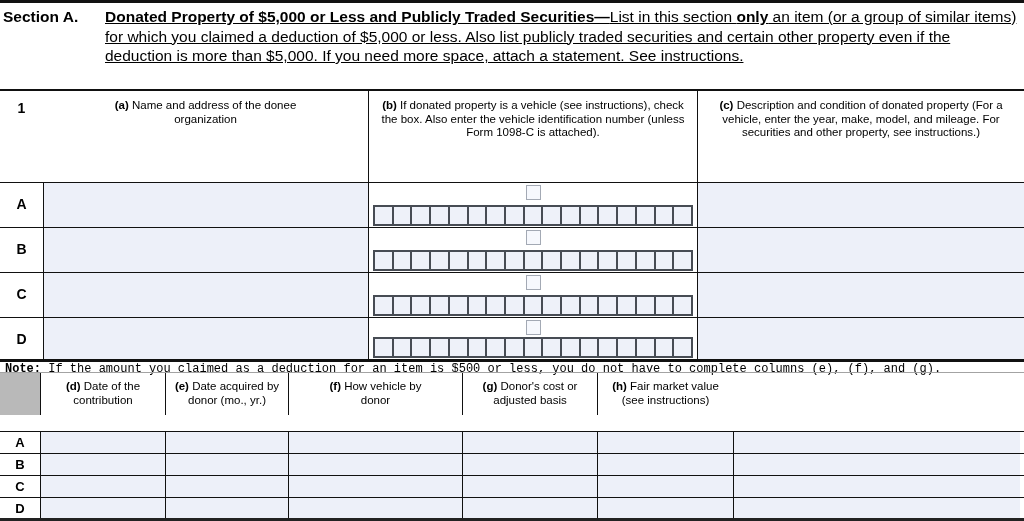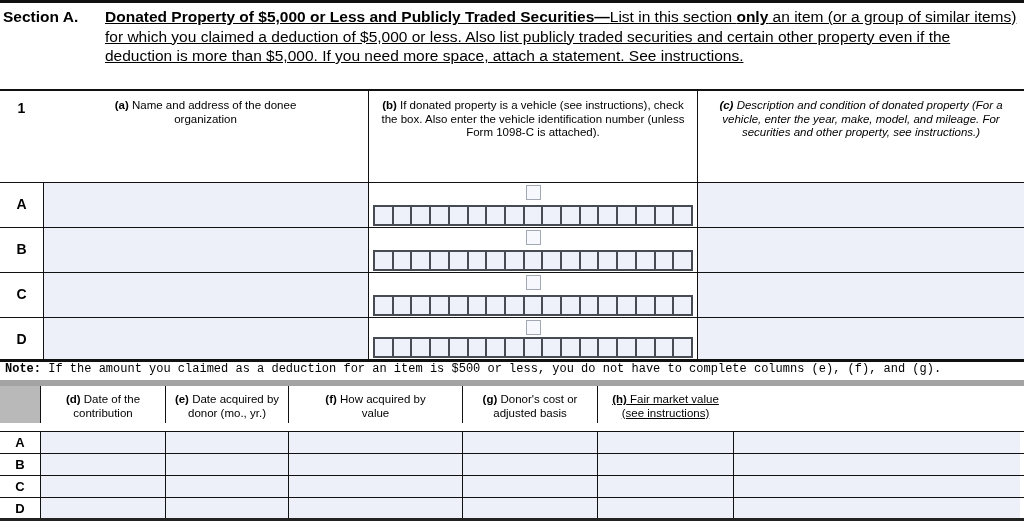--- a/index.html
+++ b/index.html
@@ -21,21 +21,21 @@
   .sec-label { font-weight:bold; width:102px; flex:0 0 102px; }
   .sec-text { flex:1;text-decoration:underline; }
   .sec-text b { font-weight:bold; }
 
   
   .t1-hdr { top:91px; left:0; width:1024px; height:91px; }
   .t1-row { left:0; width:1024px; border-top:1px solid #111; }
   .col-label-1 { left:0; width:43px; height:100%; text-align:center; }
   .c-a { left:43px;  width:325px; height:100%; border-left:1px solid #111; }
   .c-b { left:368px; width:329px; height:100%; border-left:1px solid #111; }
-  .c-c { left:697px; width:327px; height:100%; border-left:1px solid #111;font-style:italic; }
+  .c-c { left:697px; width:327px; height:100%; border-left:1px solid #111; }
   .t1-hdr .c-a { border-left:none; }
   .hdr-cell { font-size:11.5px; line-height:13.5px; text-align:center; padding-top:8px; }
   .hdr-cell .hw { display:block; margin:0 auto; }
   .hp { font-weight:bold; }
   .item-num { font-weight:bold; font-size:14px; padding-top:9px; }
   .row-letter { font-weight:bold; font-size:14px; padding-top:13px; }
   .fill { background:#edf0f9; }
 
   
   .vehicle-box {
@@ -50,28 +50,28 @@
     flex:1; box-sizing:border-box; border:2px solid #474c54;
     background:#eef1f9; margin-right:-2px;
   }
   .vin-box:last-child { margin-right:0; }
 
   
   .note-row { top:362px; left:5px; width:1018px; font-size:12px;font-family:Liberation Mono, monospace; }
   .note-row b { font-weight:bold; }
 
   
-  .t2-hdr { top:380px; left:0; width:1024px; height:43px; border-top:6px solid #a3a3a3; }
+  .t2-hdr { top:372px; left:0; width:1024px; height:43px; border-top:1px solid #a3a3a3; }
   .gray-cell { left:0; width:40px; height:100%; background:#b9b9b9; }
   .col-label-2 { left:0; width:40px; height:100%; text-align:center; }
   .c-d { left:40px;  width:125px; height:100%; border-left:1px solid #111; }
   .c-e { left:165px; width:123px; height:100%; border-left:1px solid #111; }
   .c-f { left:288px; width:174px; height:100%; border-left:1px solid #111; }
   .c-g { left:462px; width:135px; height:100%; border-left:1px solid #111; }
-  .c-h { left:597px; width:136px; height:100%; border-left:1px solid #111;text-decoration:underline; }
+  .c-h { left:597px; width:136px; height:100%; border-left:1px solid #111; }
   .c-i { left:733px; width:287px; height:100%; border-left:1px solid #111; }
   .t2-hdr .hdr-cell { padding-top:7px; }
   .t2-row { left:0; width:1024px; border-top:1px solid #111; }
   .t2-row .row-letter { font-size:13px; padding-top:3px; }
 
   .w-a { max-width:190px; } .w-b { max-width:318px; } .w-c { max-width:302px; }
   .w-d { max-width:100px; } .w-e { max-width:114px; } .w-f { max-width:112px; }
   .w-g { max-width:112px; } .w-h { max-width:132px; } .w-i { max-width:202px; }
 </style>
 </head>
@@ -216,21 +216,21 @@
 
   <div class="abs t2-hdr">
     <div class="abs gray-cell"></div>
     <div class="abs c-d hdr-cell">
       <span class="hw w-d"><span class="hp">(d)</span> <span>Date of the contribution</span></span>
     </div>
     <div class="abs c-e hdr-cell">
       <span class="hw w-e"><span class="hp">(e)</span> <span>Date acquired by donor (mo., yr.)</span></span>
     </div>
     <div class="abs c-f hdr-cell">
-      <span class="hw w-f"><span class="hp">(f)</span> <span>How acquired by value</span></span>
+      <span class="hw w-f"><span class="hp">(f)</span> <span>How vehicle by donor</span></span>
     </div>
     <div class="abs c-g hdr-cell">
       <span class="hw w-g"><span class="hp">(g)</span> <span>Donor's cost or adjusted basis</span></span>
     </div>
     <div class="abs c-h hdr-cell">
       <span class="hw w-h"><span class="hp">(h)</span> <span>Fair market value (see instructions)</span></span>
     </div>
   </div>
 
   <div class="abs t2-row" style="top:431px;height:22px;">

